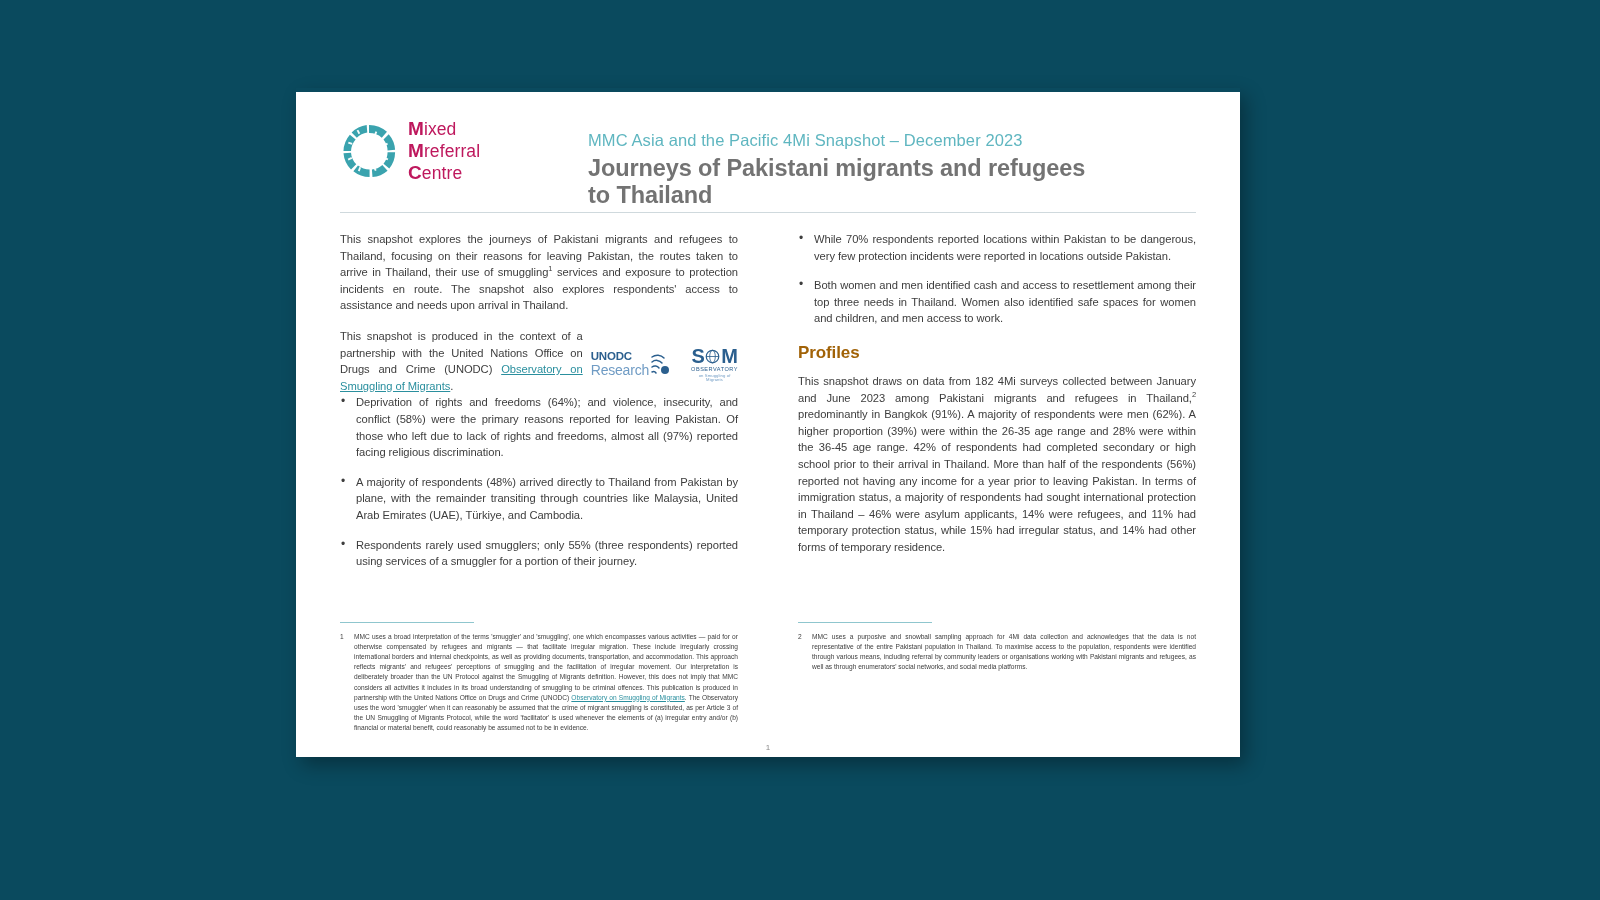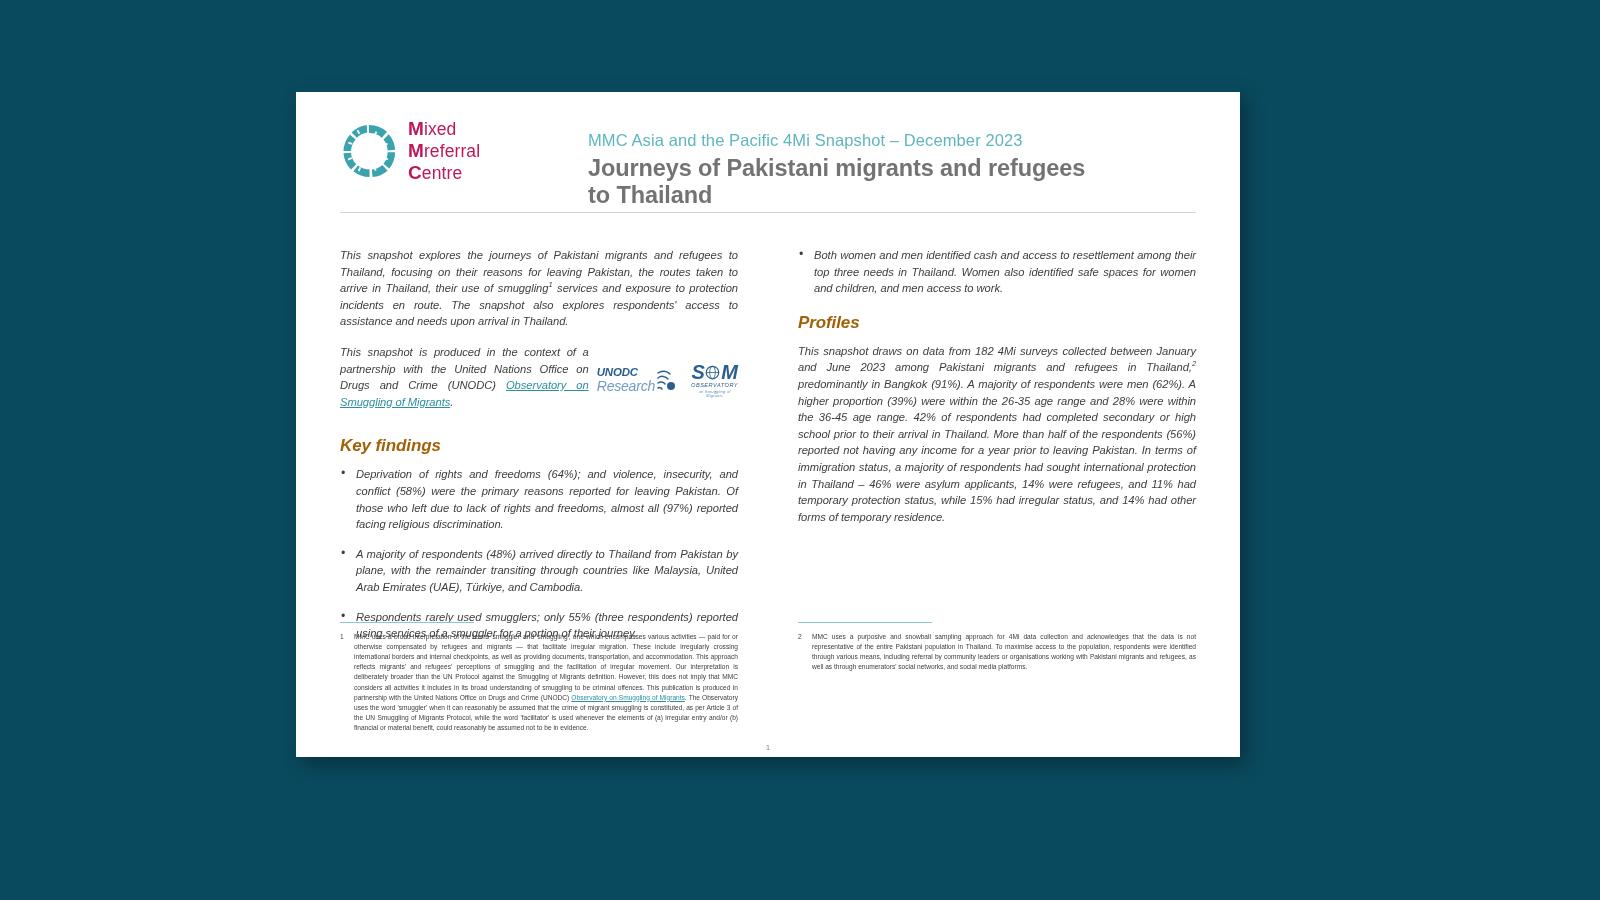--- a/index.html
+++ b/index.html
@@ -93,23 +93,22 @@
 
   .header-rule {
     height: 1px;
     background: #cfd9dd;
     margin-top: 8px;
   }
 
   
   .columns {
     display: flex;
-    margin-top: 34px;
+    margin-top: 18px;
     height: 440px;
-    font-style: italic;
   }
 
   .col {
     width: 416px;
     position: relative;
   }
   .col-left { padding-right: 18px; }
   .col-gap { width: 24px; }
   .col-right { padding-left: 18px; }
 
@@ -122,21 +121,21 @@
     letter-spacing: -0.05px;
   }
 
   .partnership-row {
     display: flex;
     align-items: center;
     gap: 8px;
   }
   .partnership-row p.body { margin-bottom: 0; width: 272px; }
 
-  .logos { display: flex; align-items: center; gap: 14px; padding-top: 6px; }
+  .logos { display: flex; align-items: center; gap: 20px; padding-top: 6px; }
 
   a.link {
     color: #2a8f9e;
     text-decoration: underline;
   }
 
   h2.section {
     color: #a16207;
     font-size: 17px;
     font-weight: bold;
@@ -346,34 +345,34 @@
                     <line x1="2" y1="12" x2="22" y2="12" stroke="#2b5f8e" stroke-width="1.3"></line>
                   </svg>
                   <span>M</span>
                 </div>
                 <div class="som-sub1">OBSERVATORY</div>
                 <div class="som-sub2">on Smuggling of Migrants</div>
               </div>
             </div>
           </div>
 
-          <h2 class="section" style="margin-top:26px;">Key findings</h2>
 
           <ul class="bullets">
             <li>Deprivation of rights and freedoms (64%); and violence, insecurity, and conflict (58%) were the primary reasons reported for leaving Pakistan. Of those who left due to lack of rights and freedoms, almost all (97%) reported facing religious discrimination.</li>
             <li>A majority of respondents (48%) arrived directly to Thailand from Pakistan by plane, with the remainder transiting through countries like Malaysia, United Arab Emirates (UAE), Türkiye, and Cambodia.</li>
             <li>Respondents rarely used smugglers; only 55% (three respondents) reported using services of a smuggler for a portion of their journey.</li>
           </ul>
         </div>
 
         <div class="col-gap"></div>
 
         <div class="col col-right">
 
           <ul class="bullets">
+            <li>While 70% respondents reported locations within Pakistan to be dangerous, very few protection incidents were reported in locations outside Pakistan.</li>
             <li>Both women and men identified cash and access to resettlement among their top three needs in Thailand. Women also identified safe spaces for women and children, and men access to work.</li>
           </ul>
 
           <h2 class="section profiles">Profiles</h2>
 
           <p class="body"><span>This snapshot draws on data from 182 4Mi surveys collected between January and June 2023 among Pakistani migrants and refugees in Thailand,</span><sup>2</sup><span> predominantly in Bangkok (91%). A majority of respondents were men (62%). A higher proportion (39%) were within the 26-35 age range and 28% were within the 36-45 age range. 42% of respondents had completed secondary or high school prior to their arrival in Thailand. More than half of the respondents (56%) reported not having any income for a year prior to leaving Pakistan. In terms of immigration status, a majority of respondents had sought international protection in Thailand – 46% were asylum applicants, 14% were refugees, and 11% had temporary protection status, while 15% had irregular status, and 14% had other forms of temporary residence.</span></p>
         </div>
       </div>
 
     </div>

